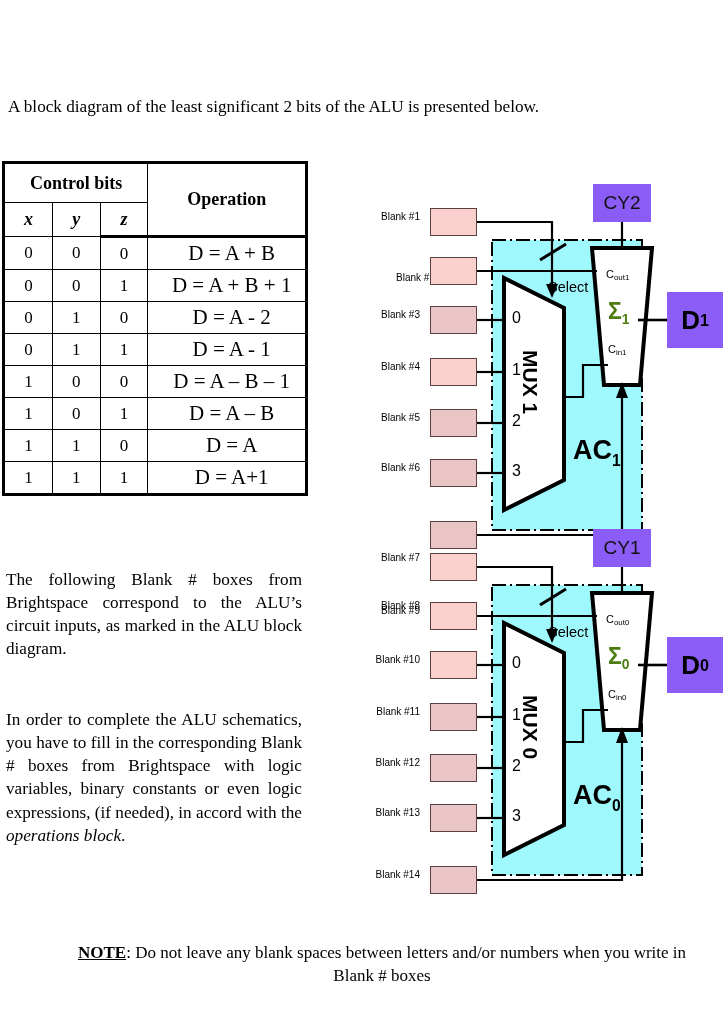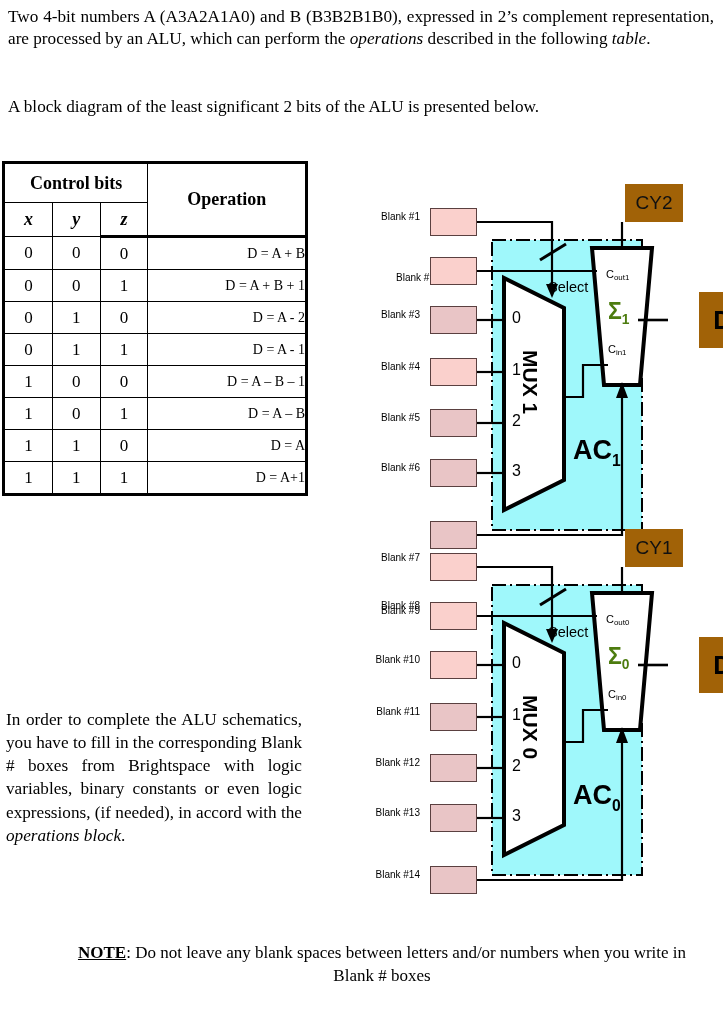--- a/index.html
+++ b/index.html
@@ -30,21 +30,21 @@
   #optable td,#optable th{
     border:1.4px solid #000;
     text-align:center;
     font-size:17px;
     padding:0;
     height:31px;
     font-weight:normal;
   }
   #optable .hdr{font-weight:bold;font-size:18px;height:38px;}
   #optable .sub{font-weight:bold;font-style:italic;font-size:18px;height:32px;}
-  #optable .opcell{text-align:right;padding-left:10px;font-size:14px;}
+  #optable .opcell{text-align:center;padding-left:10px;font-size:21px;}
   #optable .outerL{border-left-width:3px;}
   #optable .outerR{border-right-width:3px;}
   #optable .outerT{border-top-width:3px;}
   #optable .outerB{border-bottom-width:3px;}
   #optable .thickbot{border-bottom-width:3px;}
   .bitcol{width:48px;}
   .opcol{width:160px;}
 
   
   .leftpara{
@@ -72,23 +72,23 @@
     font-size:10px;color:#000;white-space:nowrap;
     text-align:right;
   }
   .bbox{
     position:absolute;width:47px;height:28px;
     background:#fad0cc;border:1.7px solid #5a4040;
     box-sizing:border-box;
   }
   .bbox.dim{background:#e9c5c6;}
   .pinkbox{
-    position:absolute;background:#a16207;border:0;
+    position:absolute;background:#8b5cf6;border:0;
     font-family:"Liberation Sans", sans-serif;
-    display:flex;align-items:center;justify-content:center;margin-left:32px;
+    display:flex;align-items:center;justify-content:center;
   }
   #cy2box,#cy1box{width:58px;height:38px;font-size:19px;color:#111;}
   #d1box,#d0box{width:56px;height:56px;font-size:26px;font-weight:bold;}
   .sub1{font-size:0.62em;vertical-align:-0.30em;font-weight:bold;}
 
   .muxlabel{
     position:absolute;
     font-family:"Liberation Sans", sans-serif;
     font-weight:bold;font-size:21px;
     transform:rotate(90deg);transform-origin:left top;
@@ -116,21 +116,20 @@
     position:absolute;font-family:"Liberation Sans", sans-serif;
     font-size:11px;color:#000;white-space:nowrap;
   }
   .cport .s{font-size:0.72em;vertical-align:-0.25em;}
 </style>
 </head>
 <body>
 
 <div id="page">
 
-  <div class="intro" id="intro1"><span>Two 4-bit numbers A (A3A2A1A0) and B (B3B2B1B0), expressed in 2’s complement representation, are processed by an ALU, which can perform the </span><span class="it">operations</span><span> described in the following </span><span class="it">table</span><span>.</span></div>
 
   <div class="intro" id="intro2">A block diagram of the least significant 2 bits of the ALU is presented below.</div>
 
   <table id="optable">
     <tbody>
         <tr>
       <th colspan="3" class="hdr outerL outerT">Control bits</th>
       <th rowspan="2" class="hdr outerR outerT thickbot opcol">Operation</th>
     </tr>
     <tr>
@@ -182,20 +181,21 @@
     </tr>
     <tr>
       <td class="outerL outerB">1</td>
       <td class="outerB">1</td>
       <td class="outerB">1</td>
       <td class="opcell outerR outerB">D = A+1</td>
     </tr>
   </tbody>
     </table>
 
+  <div class="leftpara" id="para1">The following Blank # boxes from Brightspace correspond to the ALU’s circuit inputs, as marked in the ALU block diagram.</div>
   <div class="leftpara" id="para2"><span>In order to complete the ALU schematics, you have to fill in the corresponding Blank # boxes from Brightspace with logic variables, binary constants or even logic expressions, (if needed), in accord with the </span><span class="it">operations block</span><span>.</span></div>
 
   <div id="note"><b>NOTE</b><span>:</span>&nbsp;<span>Do not leave any blank spaces between letters and/or numbers when you write in Blank # boxes</span></div>
 
   <div id="diagram">
 
     <svg width="403" height="720" viewBox="0 0 403 720">
 
       <rect x="172" y="60" width="150" height="290" fill="#9ff8fb"></rect>
       <rect x="172" y="60" width="150" height="290" fill="none" stroke="#000" stroke-width="2" stroke-dasharray="14,4,2,4"></rect>

